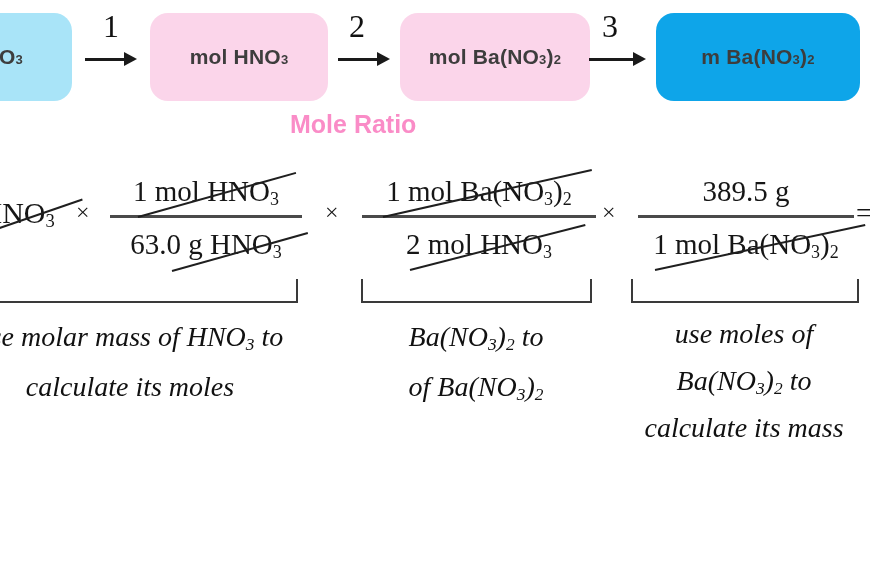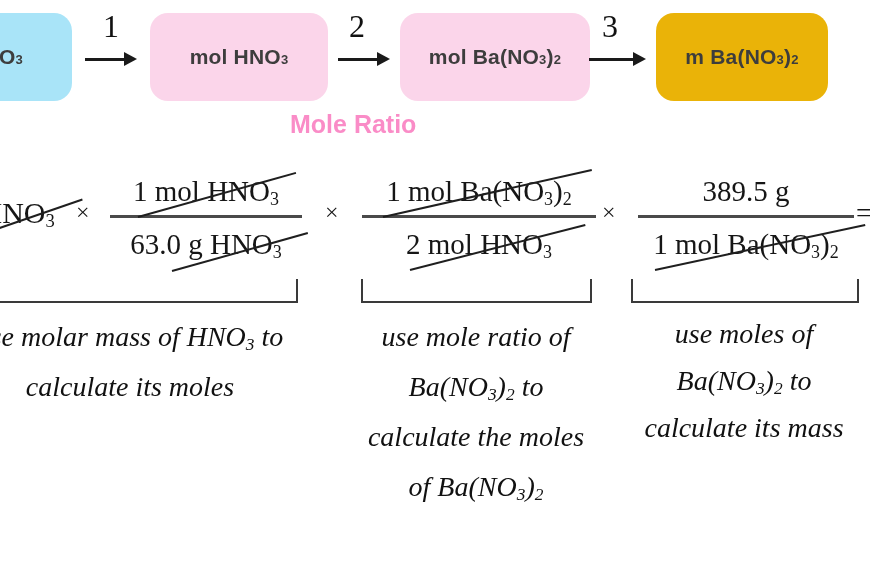--- a/index.html
+++ b/index.html
@@ -61,21 +61,21 @@
   <div class="arrow-shaft" style="left:338px;width:40px;"></div>
   <div class="arrow-head" style="left:377px;"></div>
   <div class="step-num" style="left:339px;">2</div>
 
   <div class="flow-box box-pink" style="left: 400px; width: 190px; background-color: rgb(251, 213, 234);">mol Ba(NO<sub>3</sub>)<sub>2</sub></div>
 
   <div class="arrow-shaft" style="left:589px;width:45px;"></div>
   <div class="arrow-head" style="left:633px;"></div>
   <div class="step-num" style="left:592px;">3</div>
 
-  <div class="flow-box box-blue" style="left: 656px; width: 172px; background-color: #eab308;">m Ba(NO<sub>3</sub>)<sub>2</sub></div>
+  <div class="flow-box box-blue" style="left: 656px; width: 204px; background-color: #0ea5e9;">m Ba(NO<sub>3</sub>)<sub>2</sub></div>
 
   <div class="mole-ratio" style="color: rgb(250, 140, 199);">Mole Ratio</div>
 
   <div class="eq lead-term">g HNO<sub>3</sub></div>
 
   <div class="eq op" style="left:76px;">×</div>
 
   <div class="eq fraction" style="left:110px;width:192px;">
     <div class="frac-num">1 mol HNO<sub>3</sub></div>
     <div class="frac-bar"></div>
@@ -110,23 +110,21 @@
   <div class="bracket" style="left:-40px;width:334px;"></div>
   <div class="bracket" style="left:361px;width:227px;"></div>
   <div class="bracket" style="left:631px;width:224px;"></div>
 
   <div class="note" style="left:-75px;top:312px;width:410px;">
     <div>use molar mass of HNO<sub>3</sub> to</div>
     <div>calculate its moles</div>
   </div>
 
   <div class="note" style="left:330px;top:312px;width:292px;">
-    <div>use mole ratio of</div>
     <div>Ba(NO<sub>3</sub>)<sub>2</sub> to</div>
-    <div>calculate the moles</div>
     <div>of Ba(NO<sub>3</sub>)<sub>2</sub></div>
   </div>
 
   <div class="note" style="left:601px;top:310px;width:286px;line-height:47px;">
     <div>use moles of</div>
     <div>Ba(NO<sub>3</sub>)<sub>2</sub> to</div>
     <div>calculate its mass</div>
   </div>
 
 </div>

